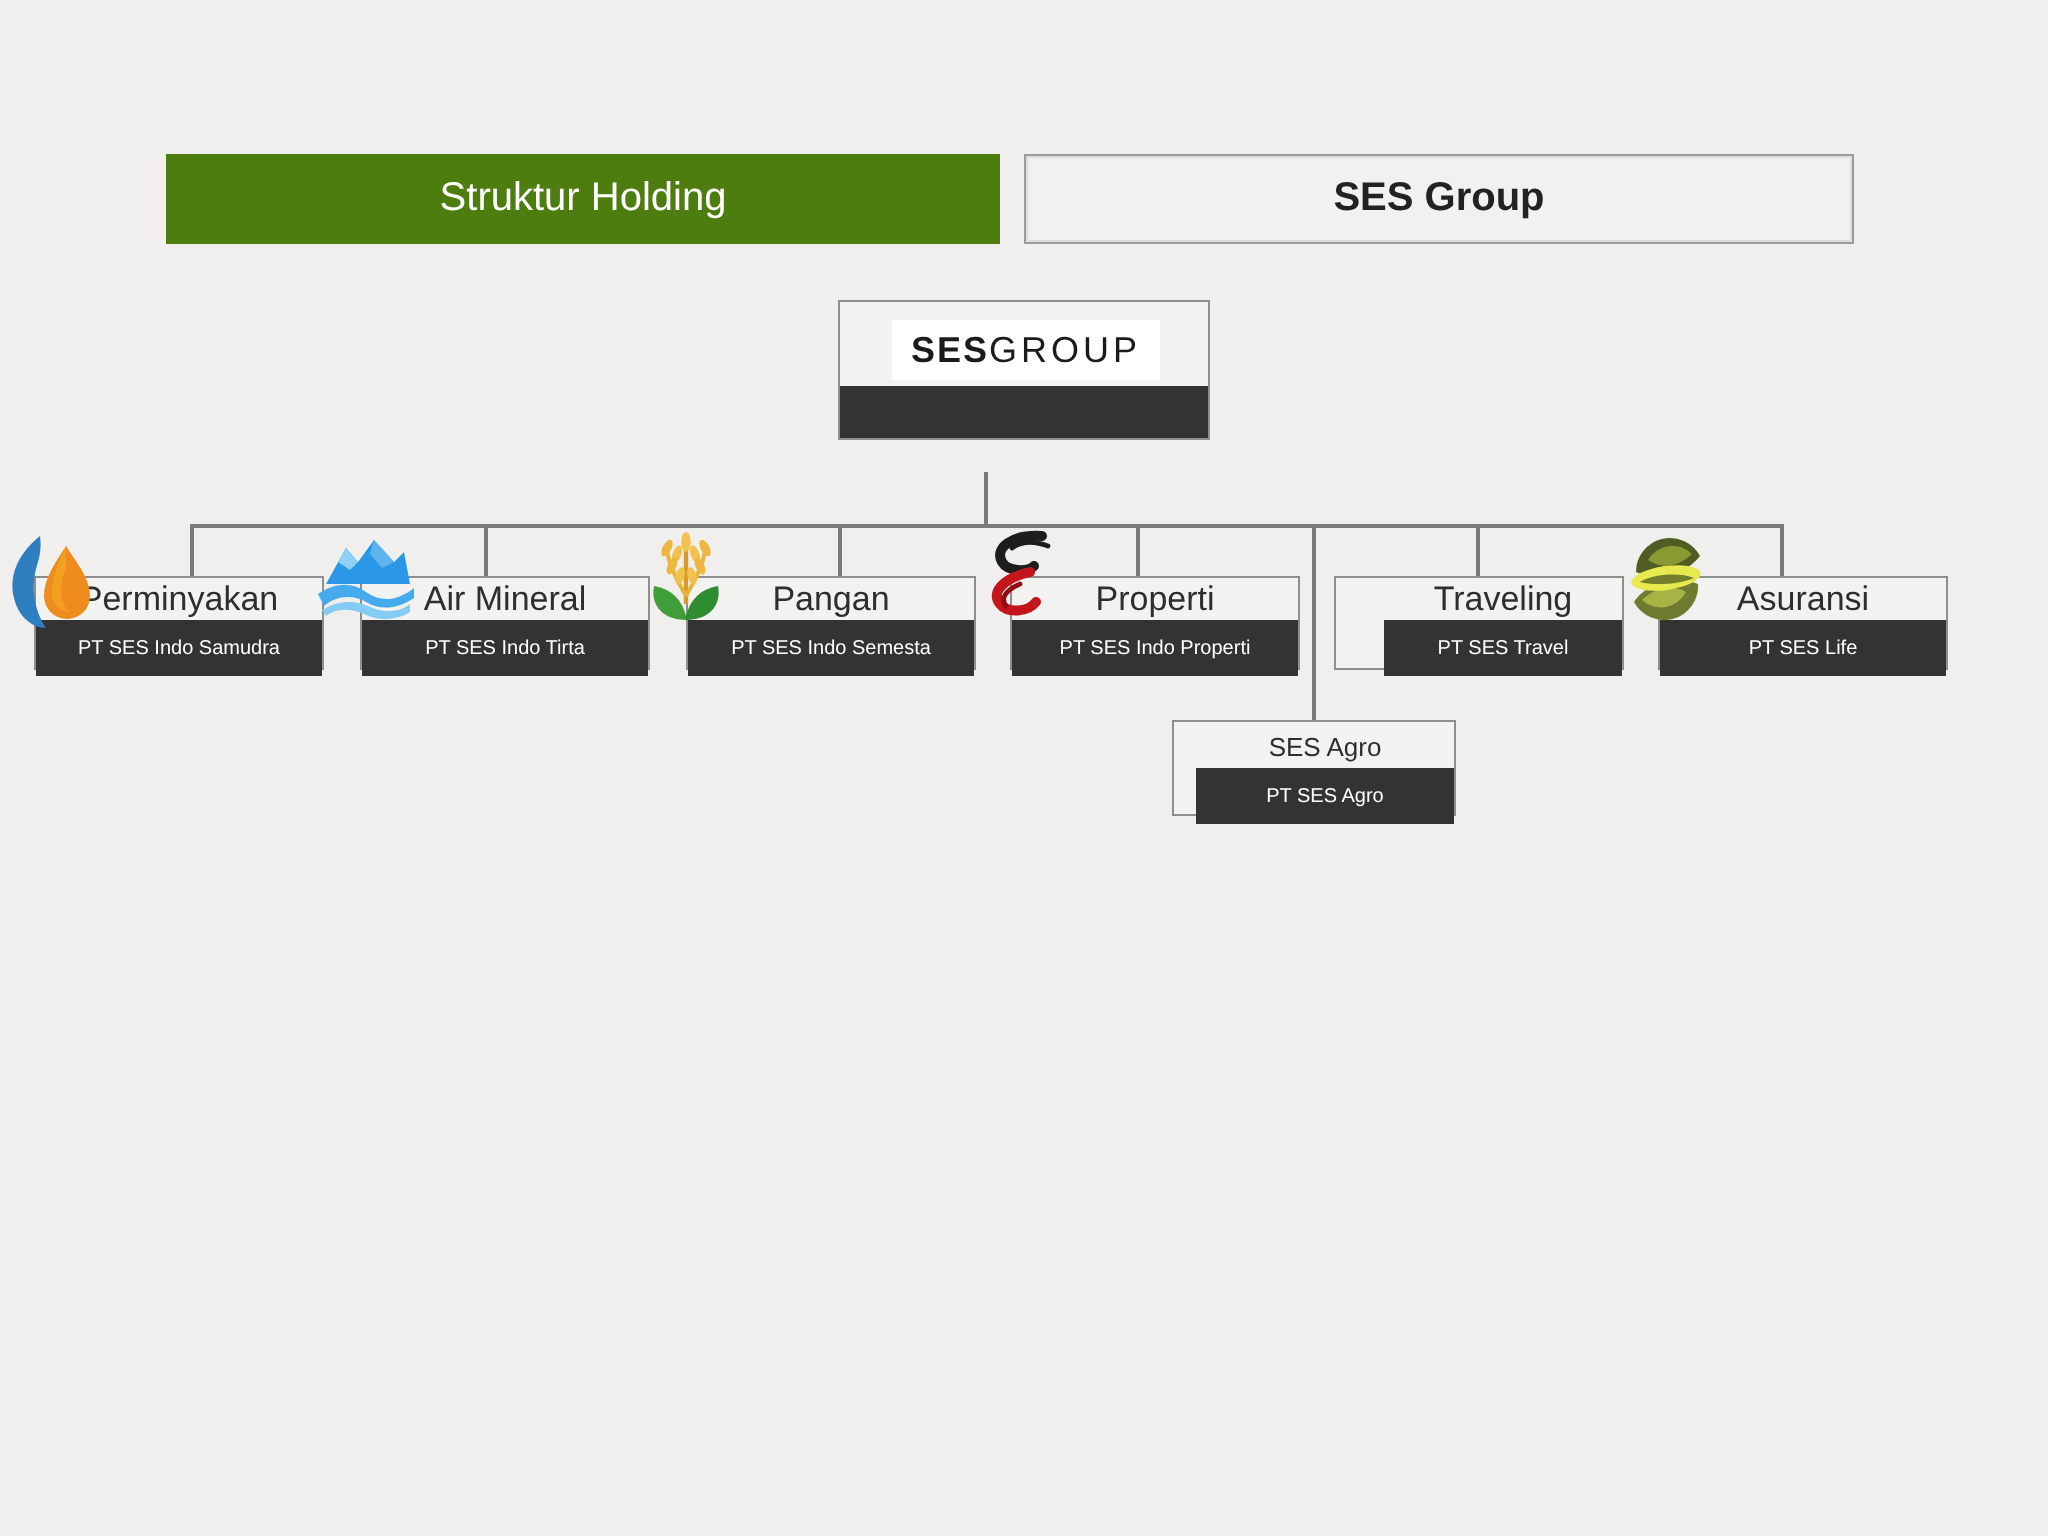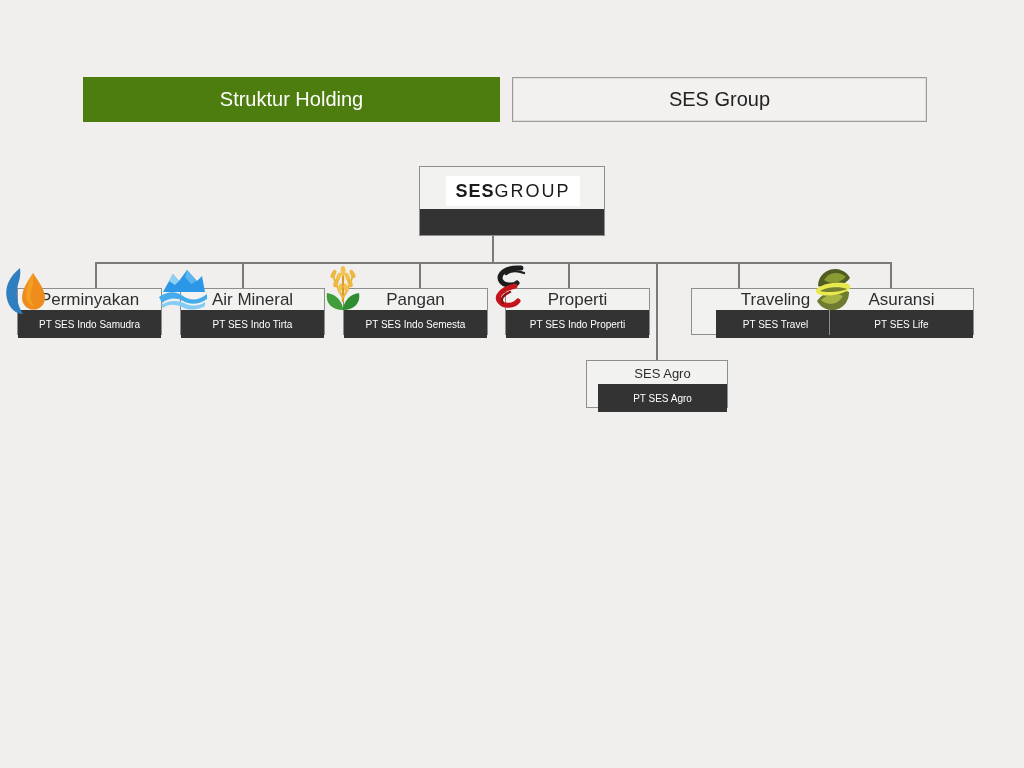--- a/index.html
+++ b/index.html
@@ -16,29 +16,29 @@
     position:absolute;left:83px;top:77px;width:417px;height:45px;
     background:#4d7c0f;color:#ffffff;
     display:flex;align-items:center;justify-content:center;
     font-size:20px;box-sizing:border-box;
   }
   .hdr-light{
     position:absolute;left:512px;top:77px;width:415px;height:45px;
     background:#f2f1f0;color:#222222;
     border:1px solid #9b9b9b;box-shadow:inset 0 0 0 1px #dddddd;
     display:flex;align-items:center;justify-content:center;
-    font-size:20px;box-sizing:border-box;
+    font-size:20px;box-sizing:border-box;font-weight:bold;
   }
 
   
   .line{position:absolute;background:#7a7a7a;}
 
   
   .node{position:absolute;background:#f2f2f1;border:1px solid #8e8e8e;box-sizing:border-box;}
-  .root{left:419px;top:166px;width:186px;height:70px;}
+  .root{left:419px;top:150px;width:186px;height:70px;}
   .logo-box{
     position:absolute;left:26px;top:9px;width:134px;height:30px;background:#ffffff;
     display:flex;align-items:center;justify-content:center;
     font-size:18px;color:#1b1b1b;letter-spacing:1px;
   }
   .logo-bold{font-weight:800;}
   .logo-light{font-weight:400;letter-spacing:2px;}
   .root-bar{position:absolute;left:0;bottom:0;width:100%;height:26px;background:#333333;}
 
   
@@ -104,21 +104,21 @@
     <div class="node-bar">PT SES Indo Semesta</div>
     <div class="node-strip"></div>
   </div>
 
   <div class="node child" style="left:505px;">
     <div class="node-title">Properti</div>
     <div class="node-bar">PT SES Indo Properti</div>
     <div class="node-strip"></div>
   </div>
 
-  <div class="node child" style="left:691px;padding-left:24px;">
+  <div class="node child" style="left:667px;padding-left:24px;">
     <div class="node-title">Traveling</div>
     <div class="node-bar">PT SES Travel</div>
     <div class="node-strip"></div>
   </div>
 
   <div class="node child" style="left:829px;">
     <div class="node-title">Asuransi</div>
     <div class="node-bar">PT SES Life</div>
     <div class="node-strip"></div>
   </div>

